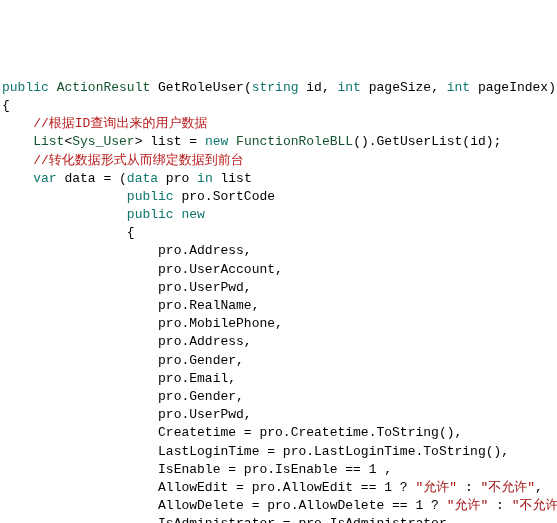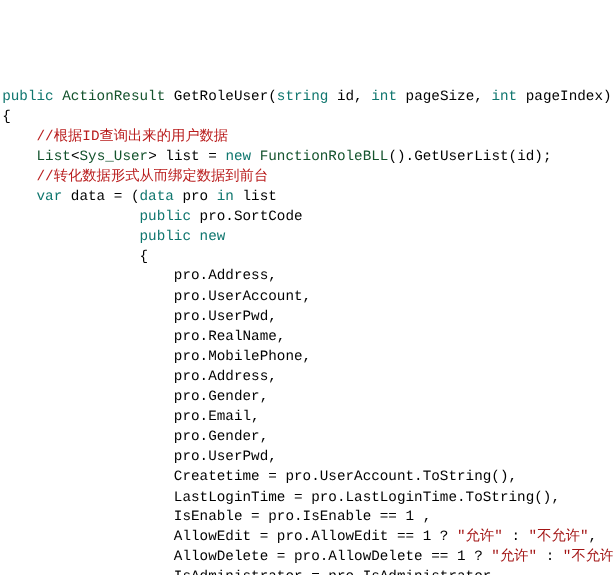--- a/index.html
+++ b/index.html
@@ -37,21 +37,21 @@
                     <span>pro.Address,</span>
                     <span>pro.UserAccount,</span>
                     <span>pro.UserPwd,</span>
                     <span>pro.RealName,</span>
                     <span>pro.MobilePhone,</span>
                     <span>pro.Address,</span>
                     <span>pro.Gender,</span>
                     <span>pro.Email,</span>
                     <span>pro.Gender,</span>
                     <span>pro.UserPwd,</span>
-                    <span>Createtime = pro.UserAccount.ToString(),</span>
+                    <span>Createtime = pro.Createtime.ToString(),</span>
                     <span>LastLoginTime = pro.LastLoginTime.ToString(),</span>
                     <span>IsEnable = pro.IsEnable == 1 ,</span>
                     <span>AllowEdit = pro.AllowEdit == 1 ? </span><span class="str">"允许"</span><span> : </span><span class="str">"不允许"</span><span>,</span>
                     <span>AllowDelete = pro.AllowDelete == 1 ? </span><span class="str">"允许"</span><span> : </span><span class="str">"不允许"</span>
                     <span>IsAdministrator = pro.IsAdministrator,</span>
 <span></span>
                 
     
     
 

